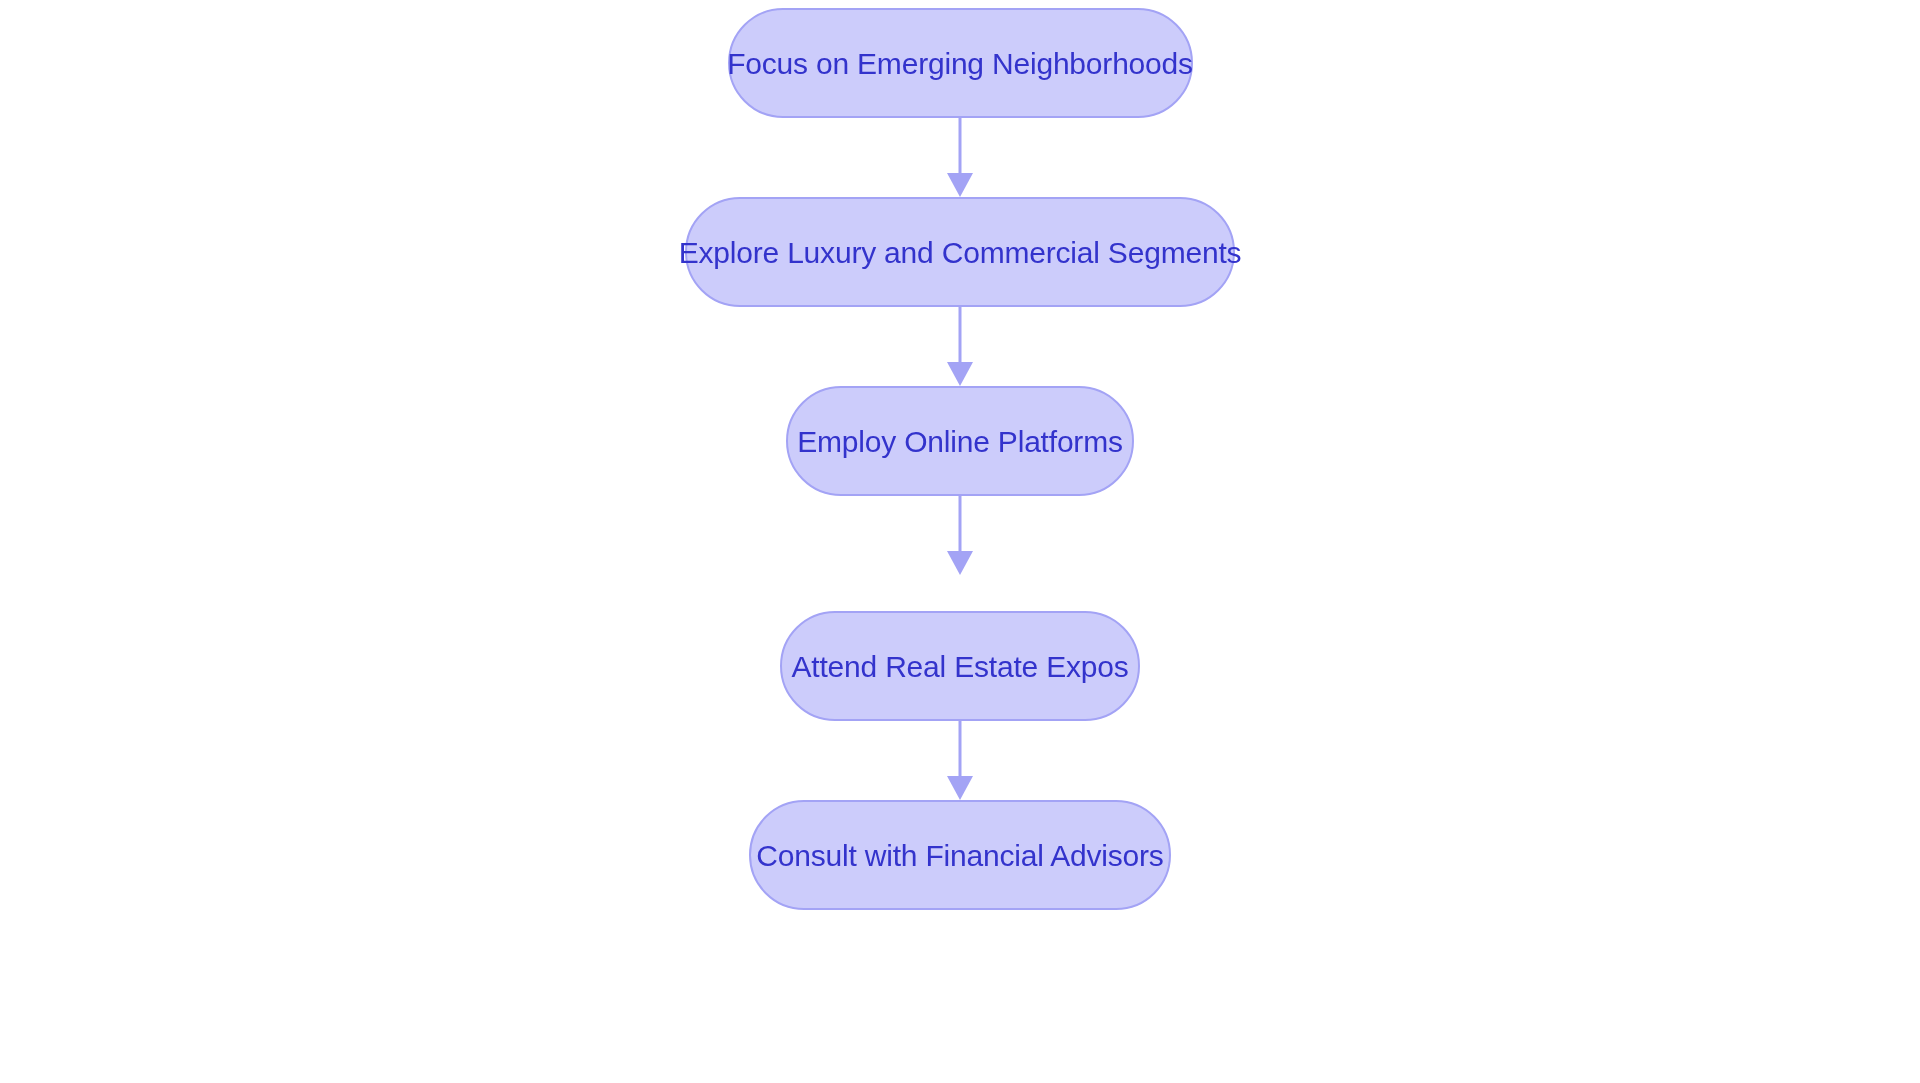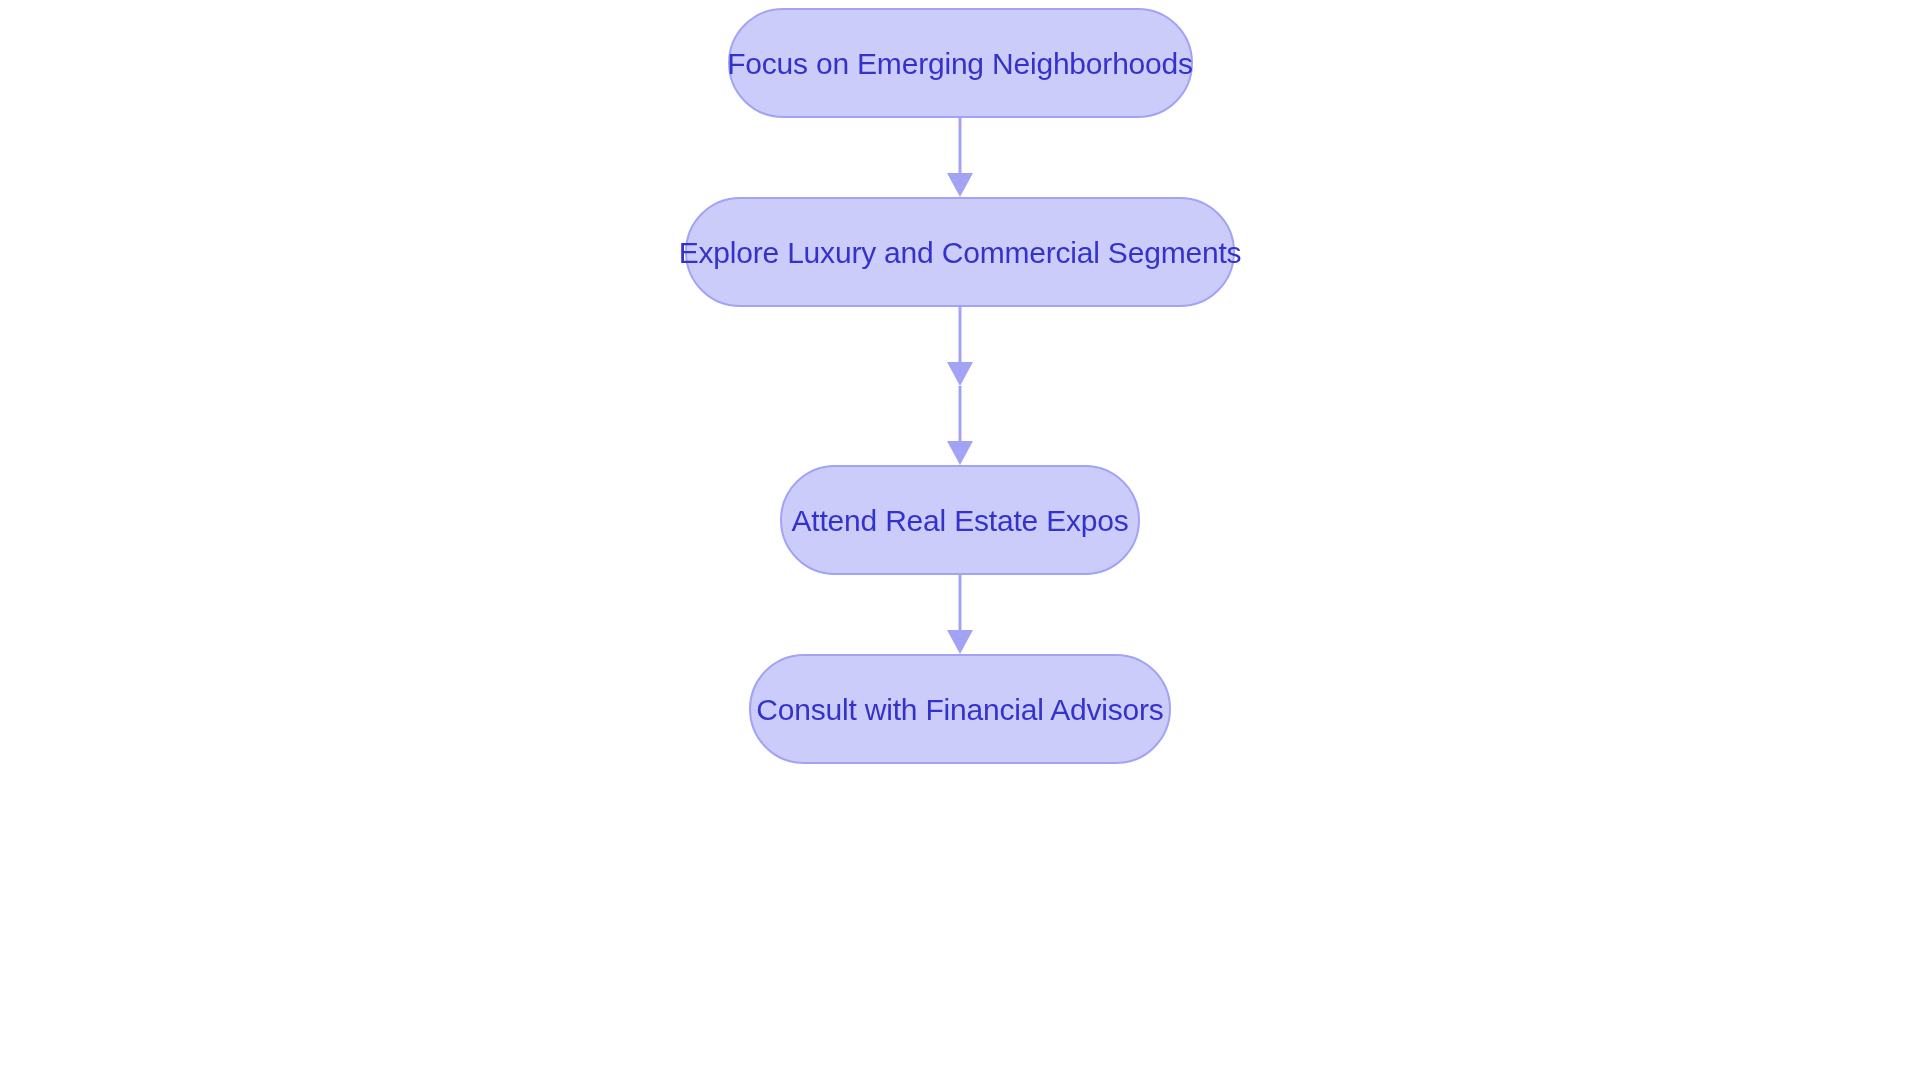--- a/index.html
+++ b/index.html
@@ -66,21 +66,21 @@
     flex: none;
     display: block;
     position: relative;
     left: 0px;
   }
 
   
   .node-w-0 { width: 465px; }
   .node-w-1 { width: 550px; text-align: center; }
   .node-w-2 { width: 348px; }
-  .node-w-3 { width: 360px; }
+  .node-w-3 { width: 360px; margin-top: 36px; }
   .node-w-4 { width: 422px; justify-content: center; }
 </style>
 </head>
 <body>
 
 <div id="flowchart-canvas">
   <div class="flow-column">
 
     <div class="flow-node node-w-0">
       <span class="flow-node-label">Focus on Emerging Neighborhoods</span>
@@ -93,20 +93,23 @@
 
     <div class="flow-node node-w-1">
       <span class="flow-node-label">Explore Luxury and Commercial Segments</span>
     </div>
 
     <svg class="flow-connector" viewBox="0 0 80 79" xmlns="http://www.w3.org/2000/svg">
       <line x1="40" y1="0" x2="40" y2="62" stroke="#a3a3f5" stroke-width="3"></line>
       <polygon points="40,79 27,55 53,55" fill="#a3a3f5"></polygon>
     </svg>
 
+    <div class="flow-node node-w-2">
+      <span class="flow-node-label">Employ Online Platforms</span>
+    </div>
 
     <svg class="flow-connector" viewBox="0 0 80 79" xmlns="http://www.w3.org/2000/svg">
       <line x1="40" y1="0" x2="40" y2="62" stroke="#a3a3f5" stroke-width="3"></line>
       <polygon points="40,79 27,55 53,55" fill="#a3a3f5"></polygon>
     </svg>
 
     <div class="flow-node node-w-3">
       <span class="flow-node-label">Attend Real Estate Expos</span>
     </div>
 

